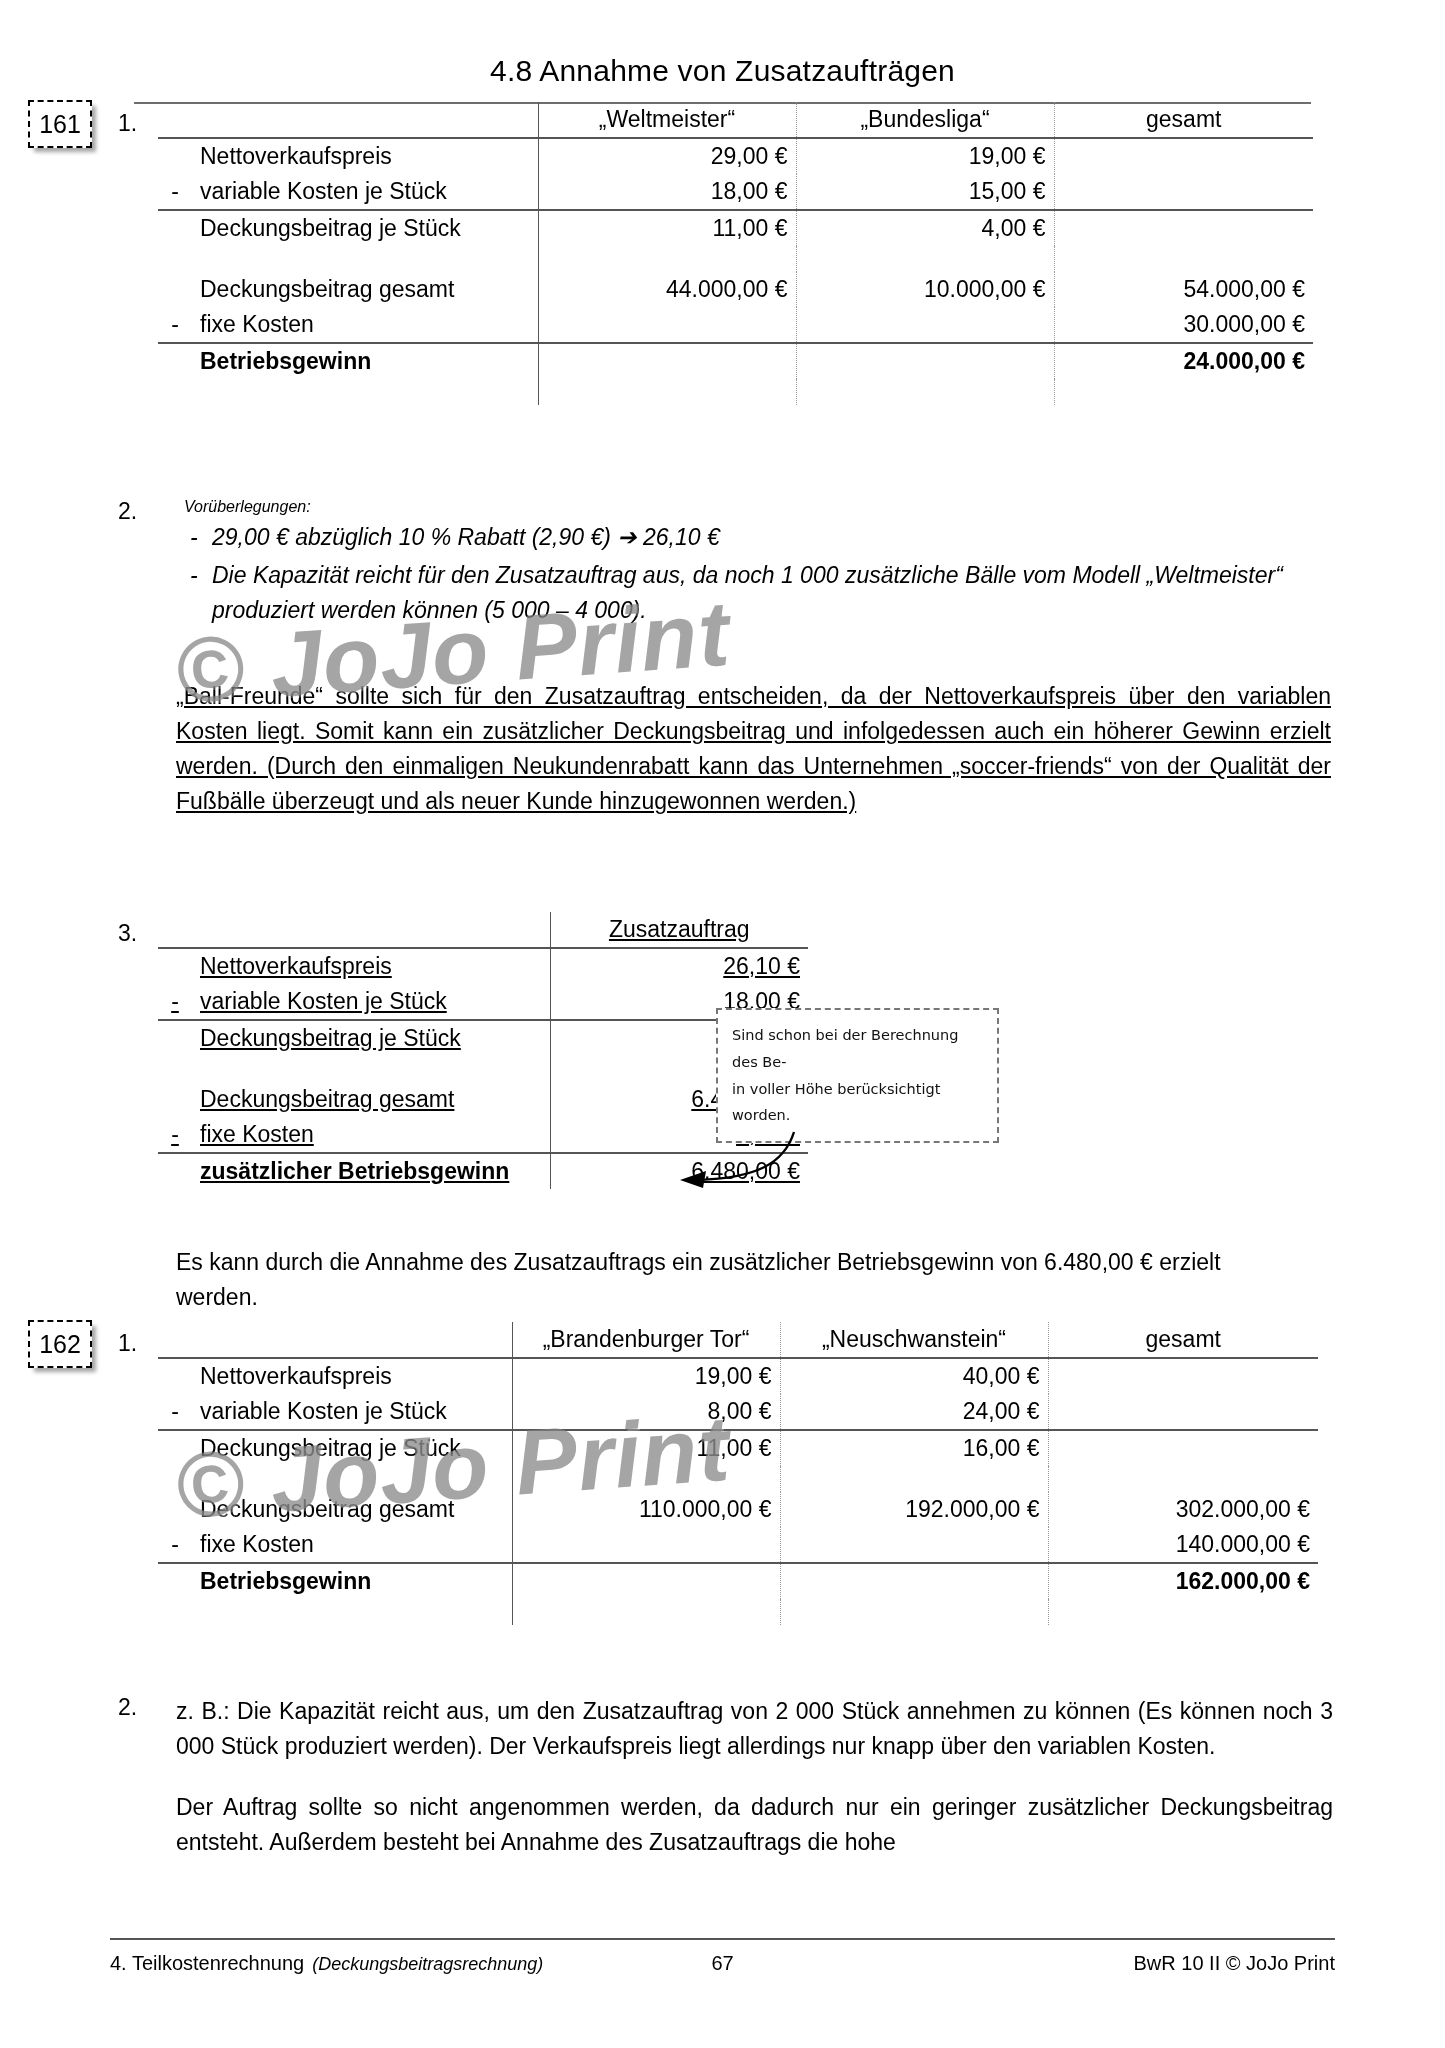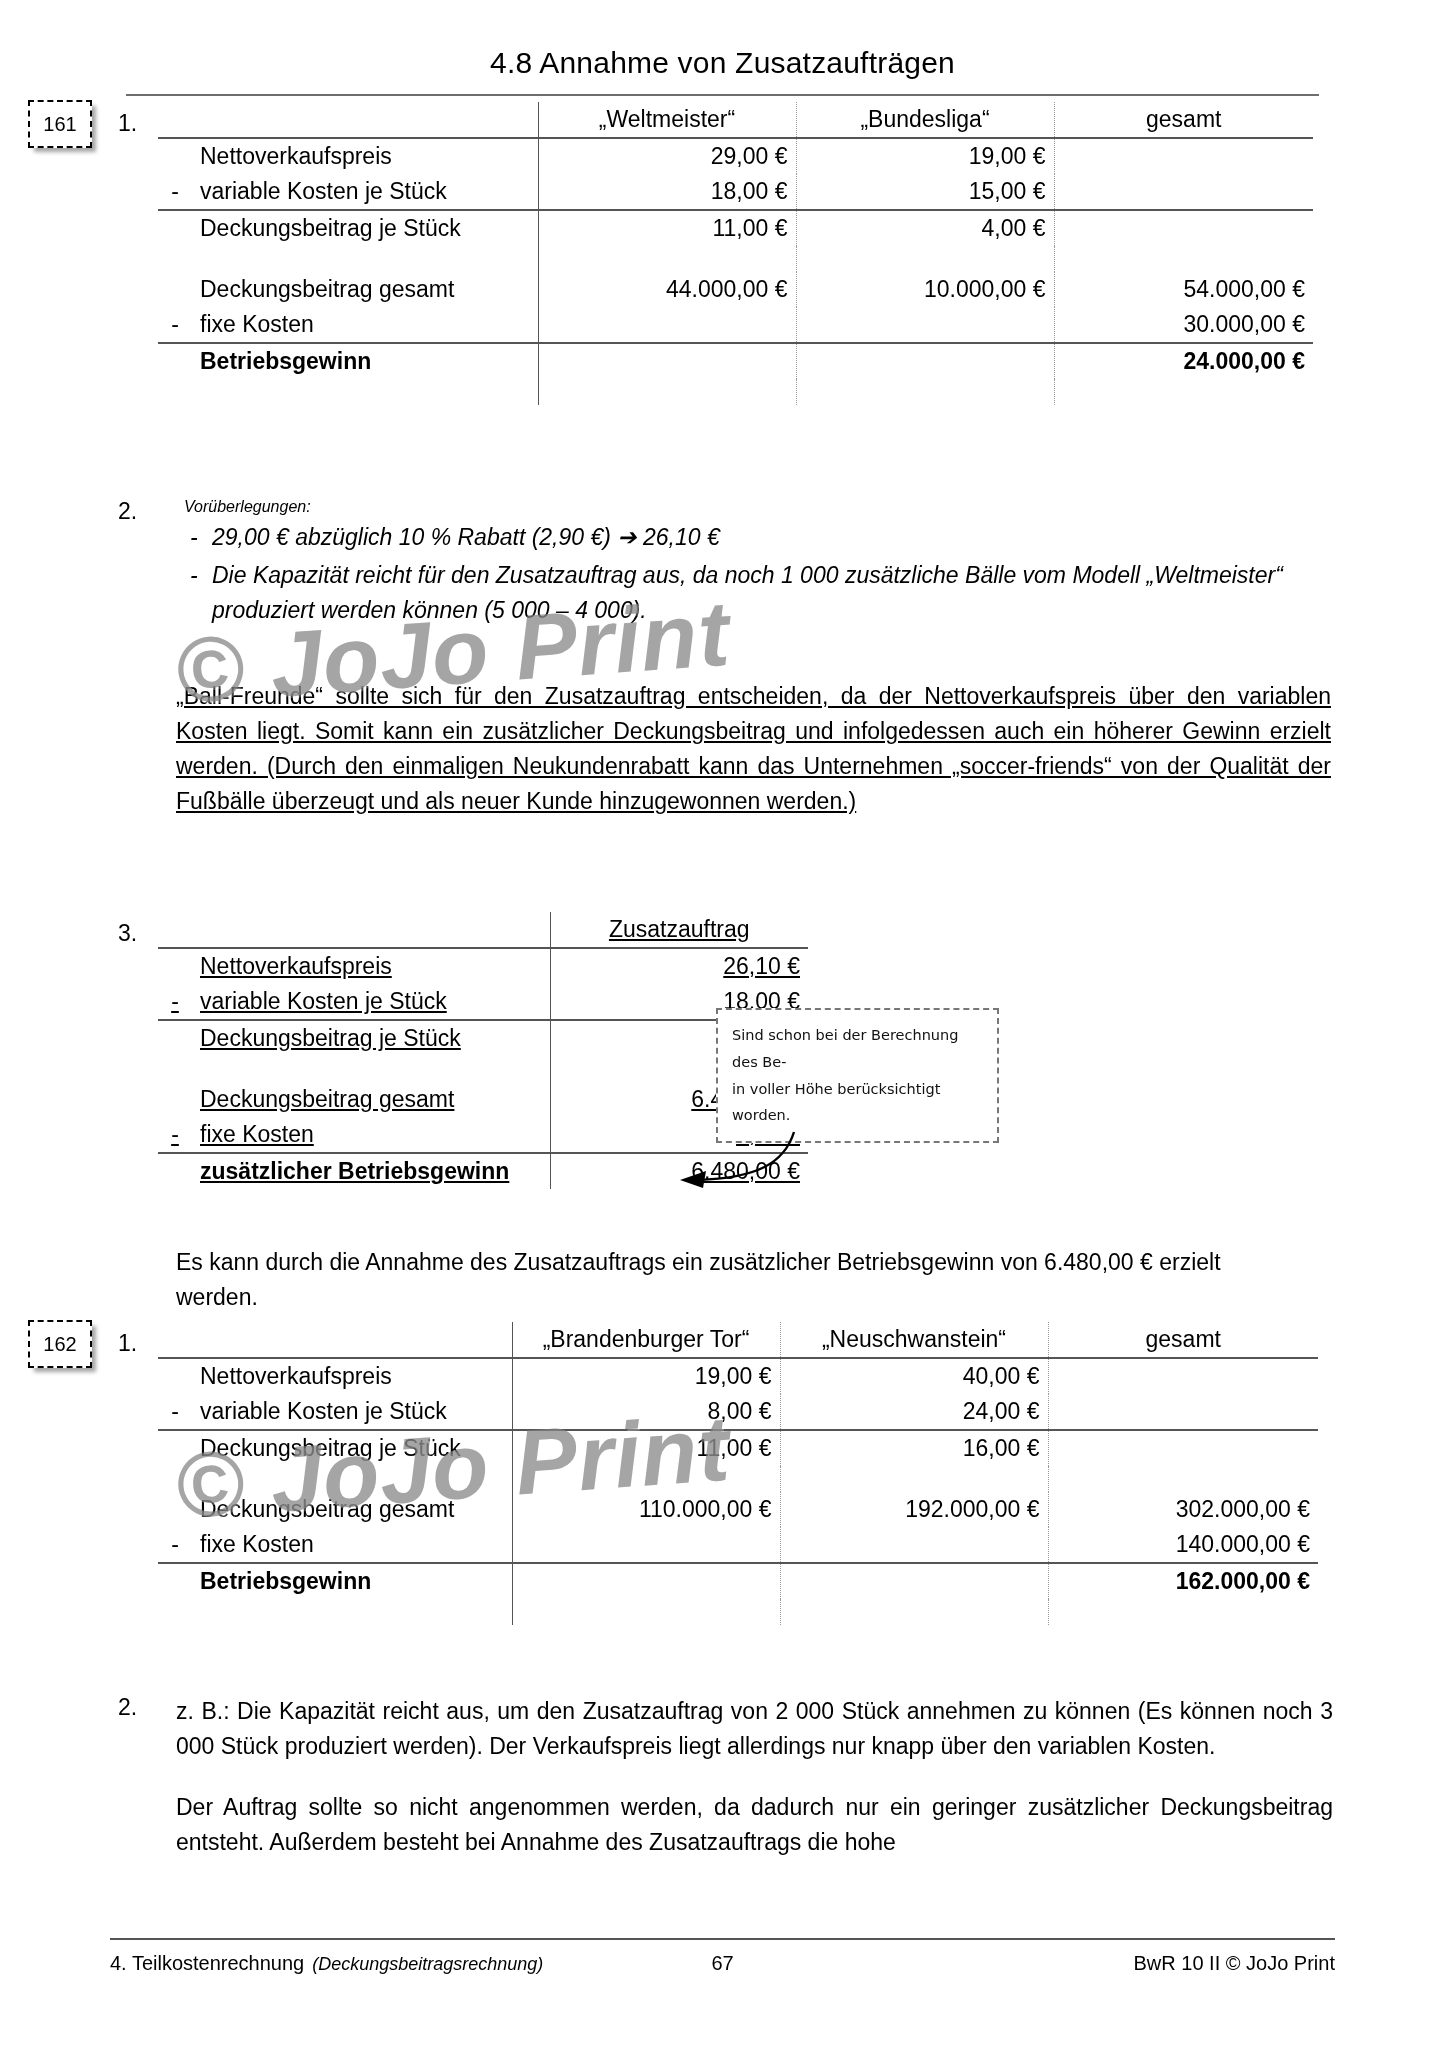--- a/index.html
+++ b/index.html
@@ -10,21 +10,21 @@
   body {
     width: 1445px; height: 2048px;
     font-family: "Liberation Sans", sans-serif;
     color: #000000;
     position: relative;
     overflow: hidden;
   }
   .page {
     position: relative;
     width: 1445px; height: 2048px;
-    padding: 0;
+    padding: 8px;
   }
 
   
   .doc-title {
     text-align: center;
     font-size: 30px;
     font-weight: 400;
     margin: 0;
     padding-top: 46px;
     letter-spacing: 0.2px;
@@ -34,21 +34,21 @@
     border-top: 2px solid #6d6d6d;
     margin: 14px 126px 0 126px;
   }
 
   
   .pagechip {
     position: absolute;
     width: 64px; height: 48px;
     border: 2px dashed #000;
     display: flex; align-items: center; justify-content: center;
-    font-size: 20px;
+    font-size: 25px;
     background: #fff;
     box-shadow: 5px 5px 4px -1px rgba(0,0,0,0.35);
   }
 
   
   .block {
     position: absolute;
     left: 126px;
     width: 1193px;
   }

